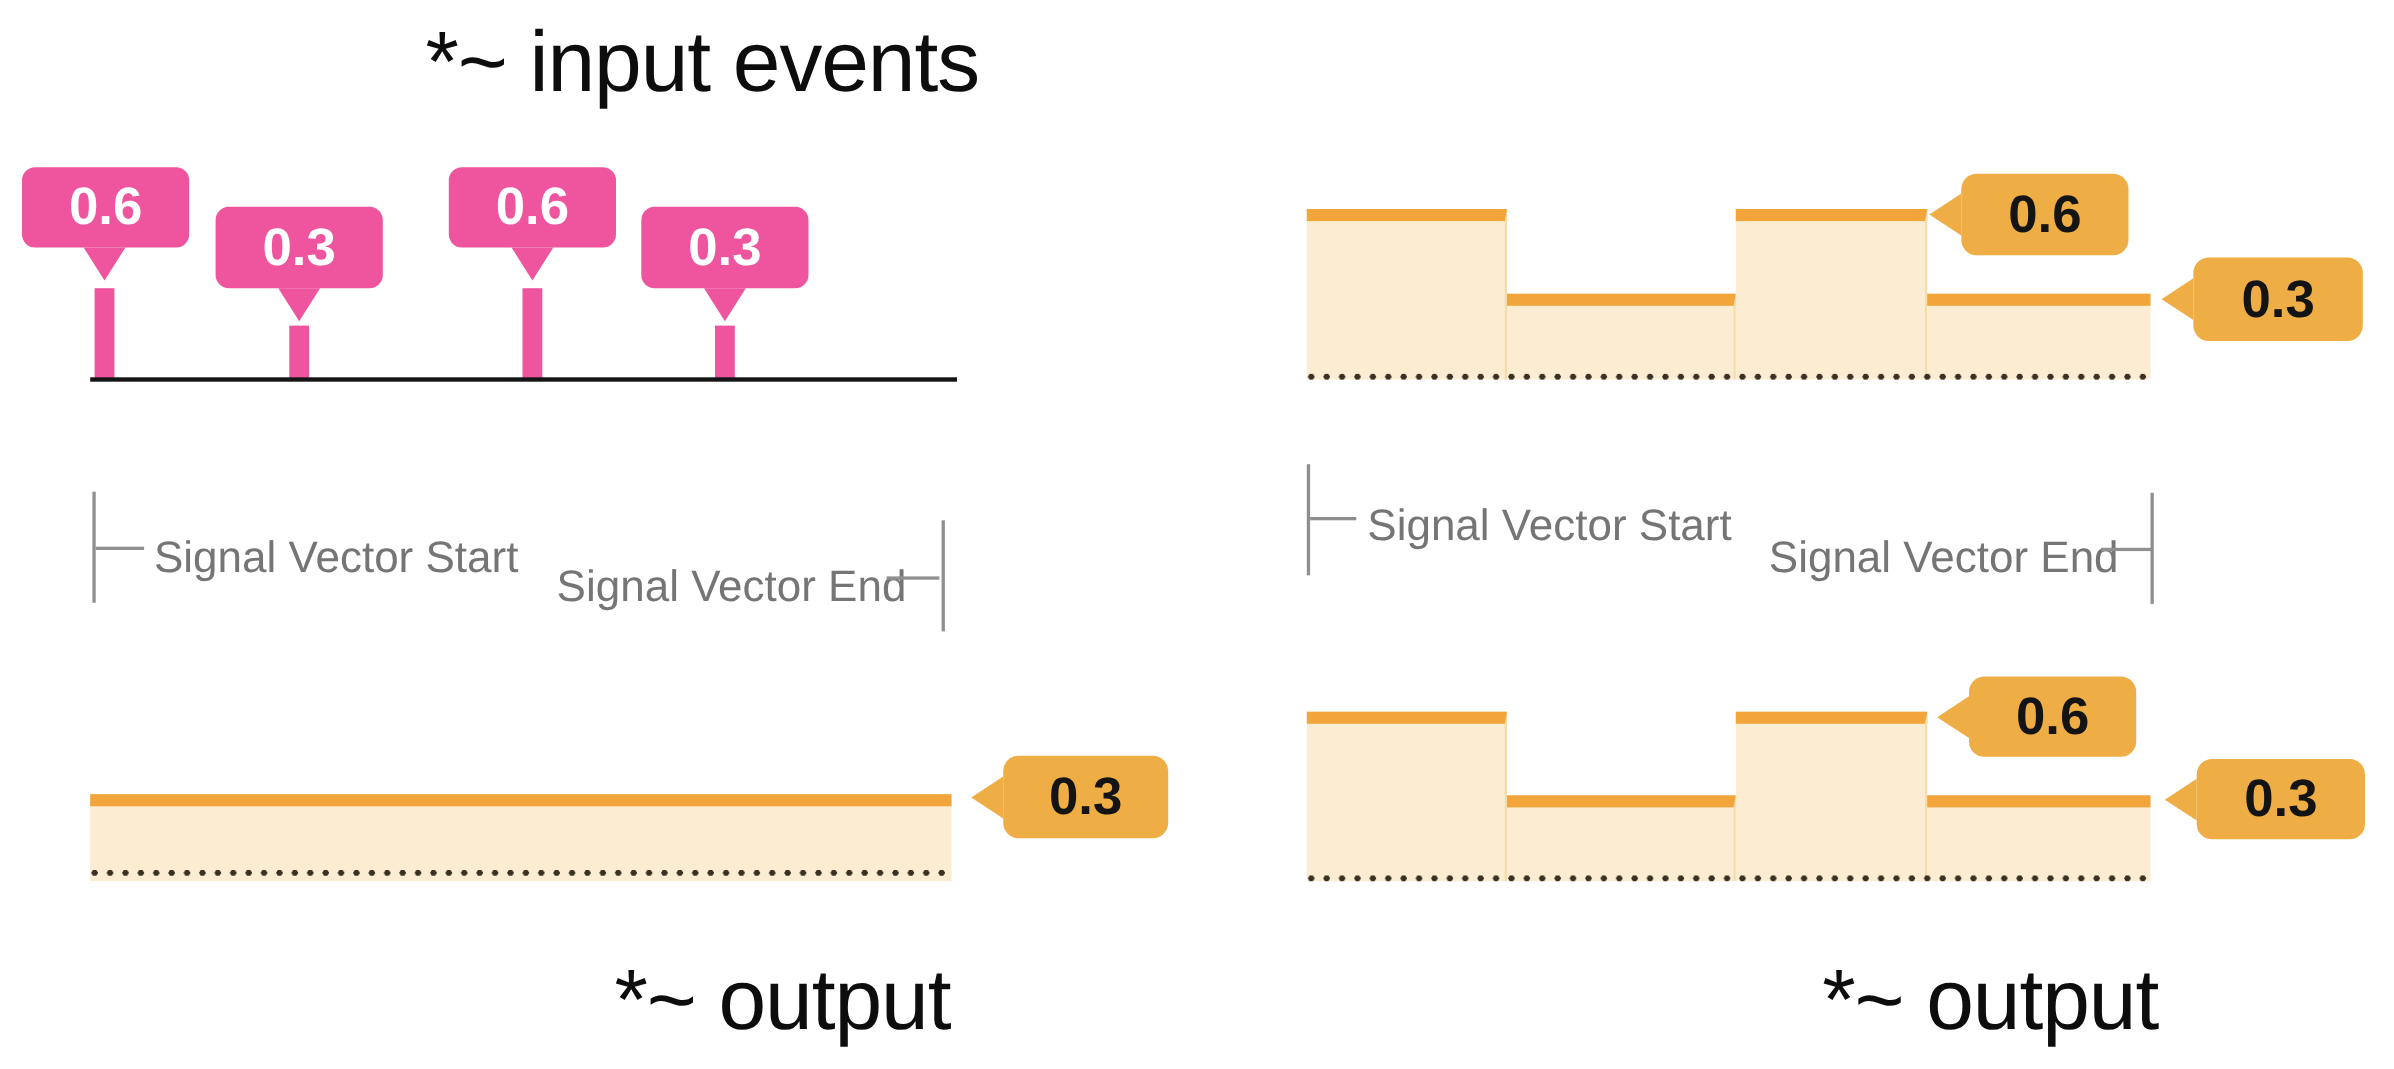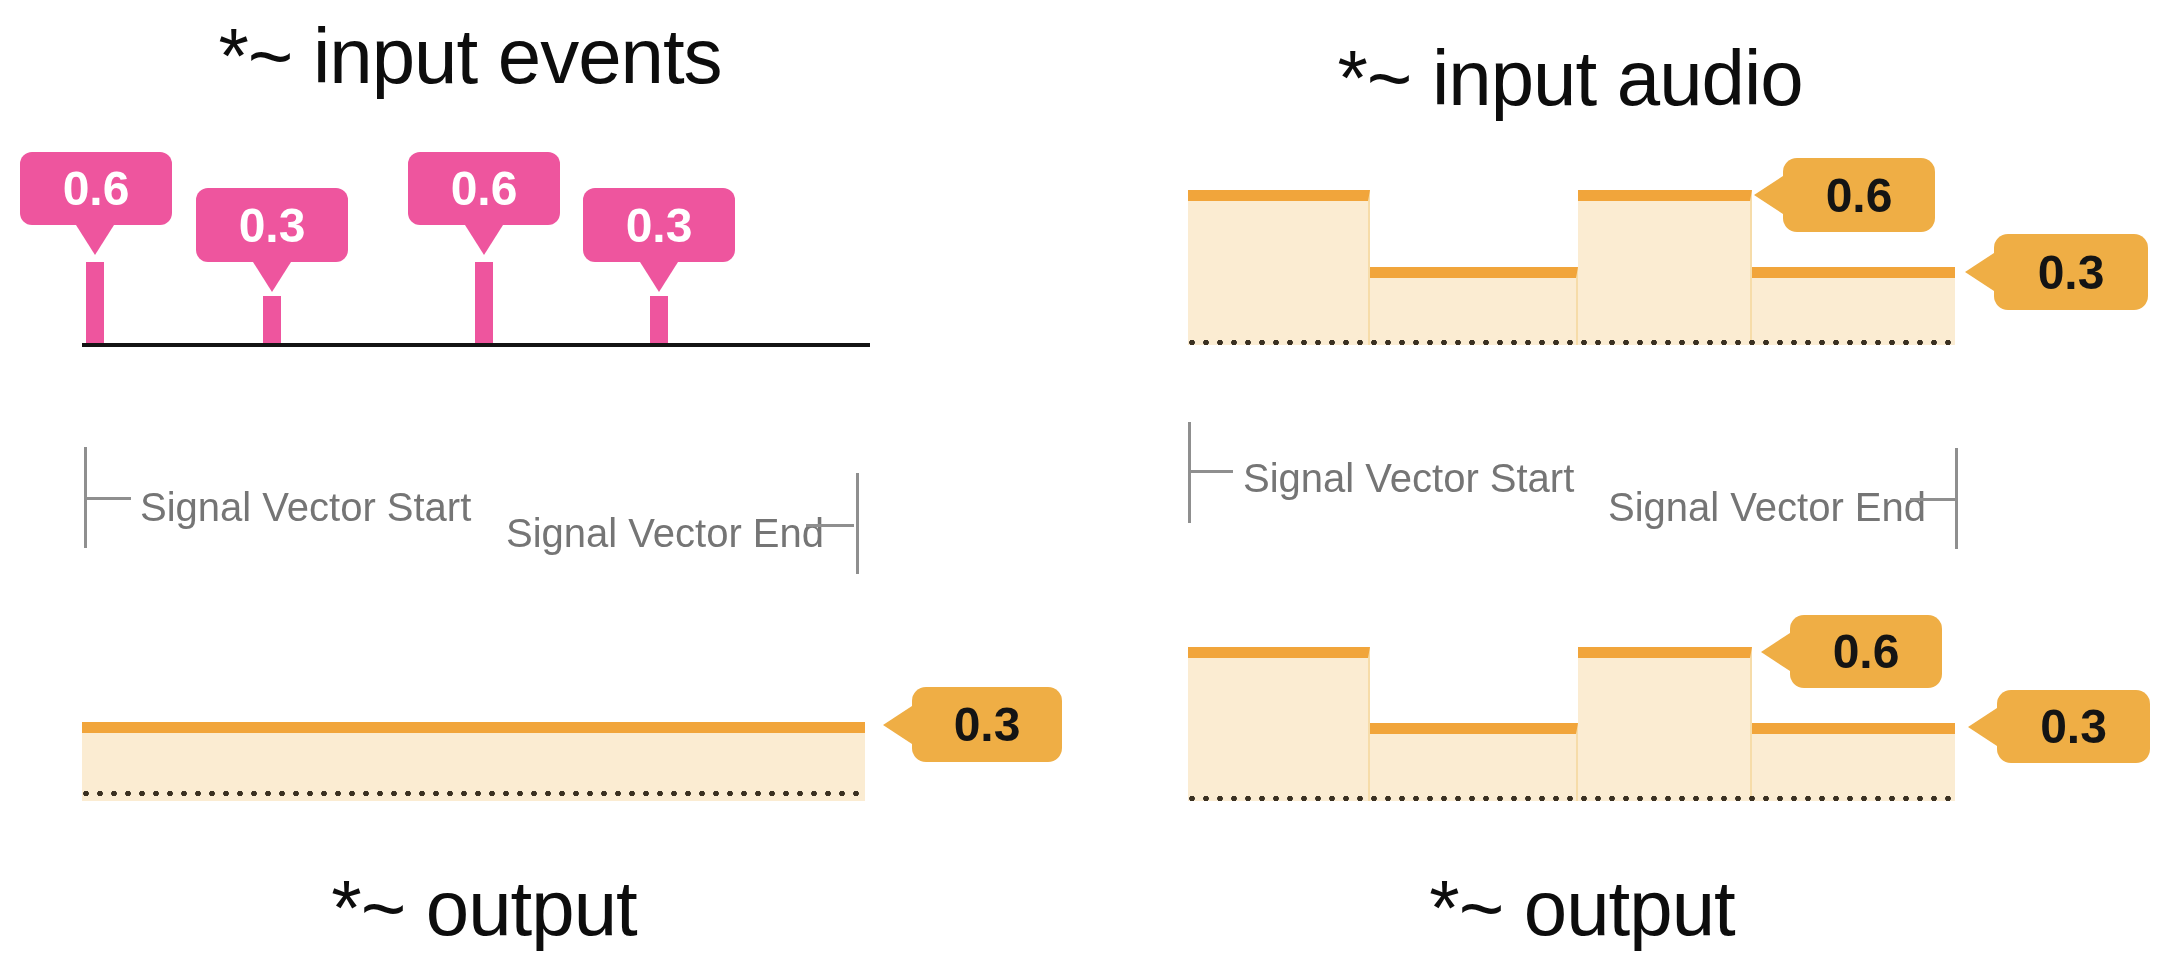--- a/index.html
+++ b/index.html
@@ -8,21 +8,21 @@
     --callout-orange:#EFAE45;
     --signal-fill:#FBECD2;
     --label-gray:#757575;
   }
   html,body{margin:0;padding:0;background:#ffffff;}
   .canvas{
     position:relative;width:2176px;height:972px;background:#ffffff;overflow:hidden;
     font-family:"Liberation Sans","DejaVu Sans",sans-serif;
   }
   .title{
-    position:absolute;font-size:78px;color:#0d0d0d;text-align:center;
+    position:absolute;font-size:78px;color:#0d0d0d;text-align:right;
     line-height:1.05;white-space:nowrap;letter-spacing:-1px;
   }
   
   .flag{
     position:absolute;background:var(--event-pink);border-radius:12px;
     display:flex;align-items:center;justify-content:center;
     color:#ffffff;font-size:48px;font-weight:700;
   }
   .tail-down{
     position:absolute;top:100%;width:0;height:0;
@@ -97,21 +97,20 @@
   <div class="vtick" style="left:856px;top:473px;height:101px;"></div>
 
   <div class="seg" style="left:82px;top:722px;width:783px;height:79px;"></div>
   <div class="dots" style="left:82px;top:790px;width:783px;"></div>
   <div class="callout" style="left:912px;top:687px;width:150px;height:75px;">
     <i class="tail-left"></i>
     <span>0.3</span>
   </div>
   <div class="title" style="left:104px;top:868px;width:760px;">*~ output</div>
 
-  <div class="title" style="left:1150px;top:38px;width:840px;">*~ input audio</div>
 
   <div class="seg edge" style="left:1188px;top:190px;width:182px;height:155px;"></div>
   <div class="seg edge" style="left:1370px;top:267px;width:208px;height:78px;"></div>
   <div class="seg edge" style="left:1578px;top:190px;width:174px;height:155px;"></div>
   <div class="seg" style="left:1752px;top:267px;width:203px;height:78px;"></div>
   <div class="dots" style="left:1188px;top:339px;width:770px;"></div>
 
   <div class="callout" style="left:1783px;top:158px;width:152px;height:74px;">
     <i class="tail-left"></i>
     <span>0.6</span>

